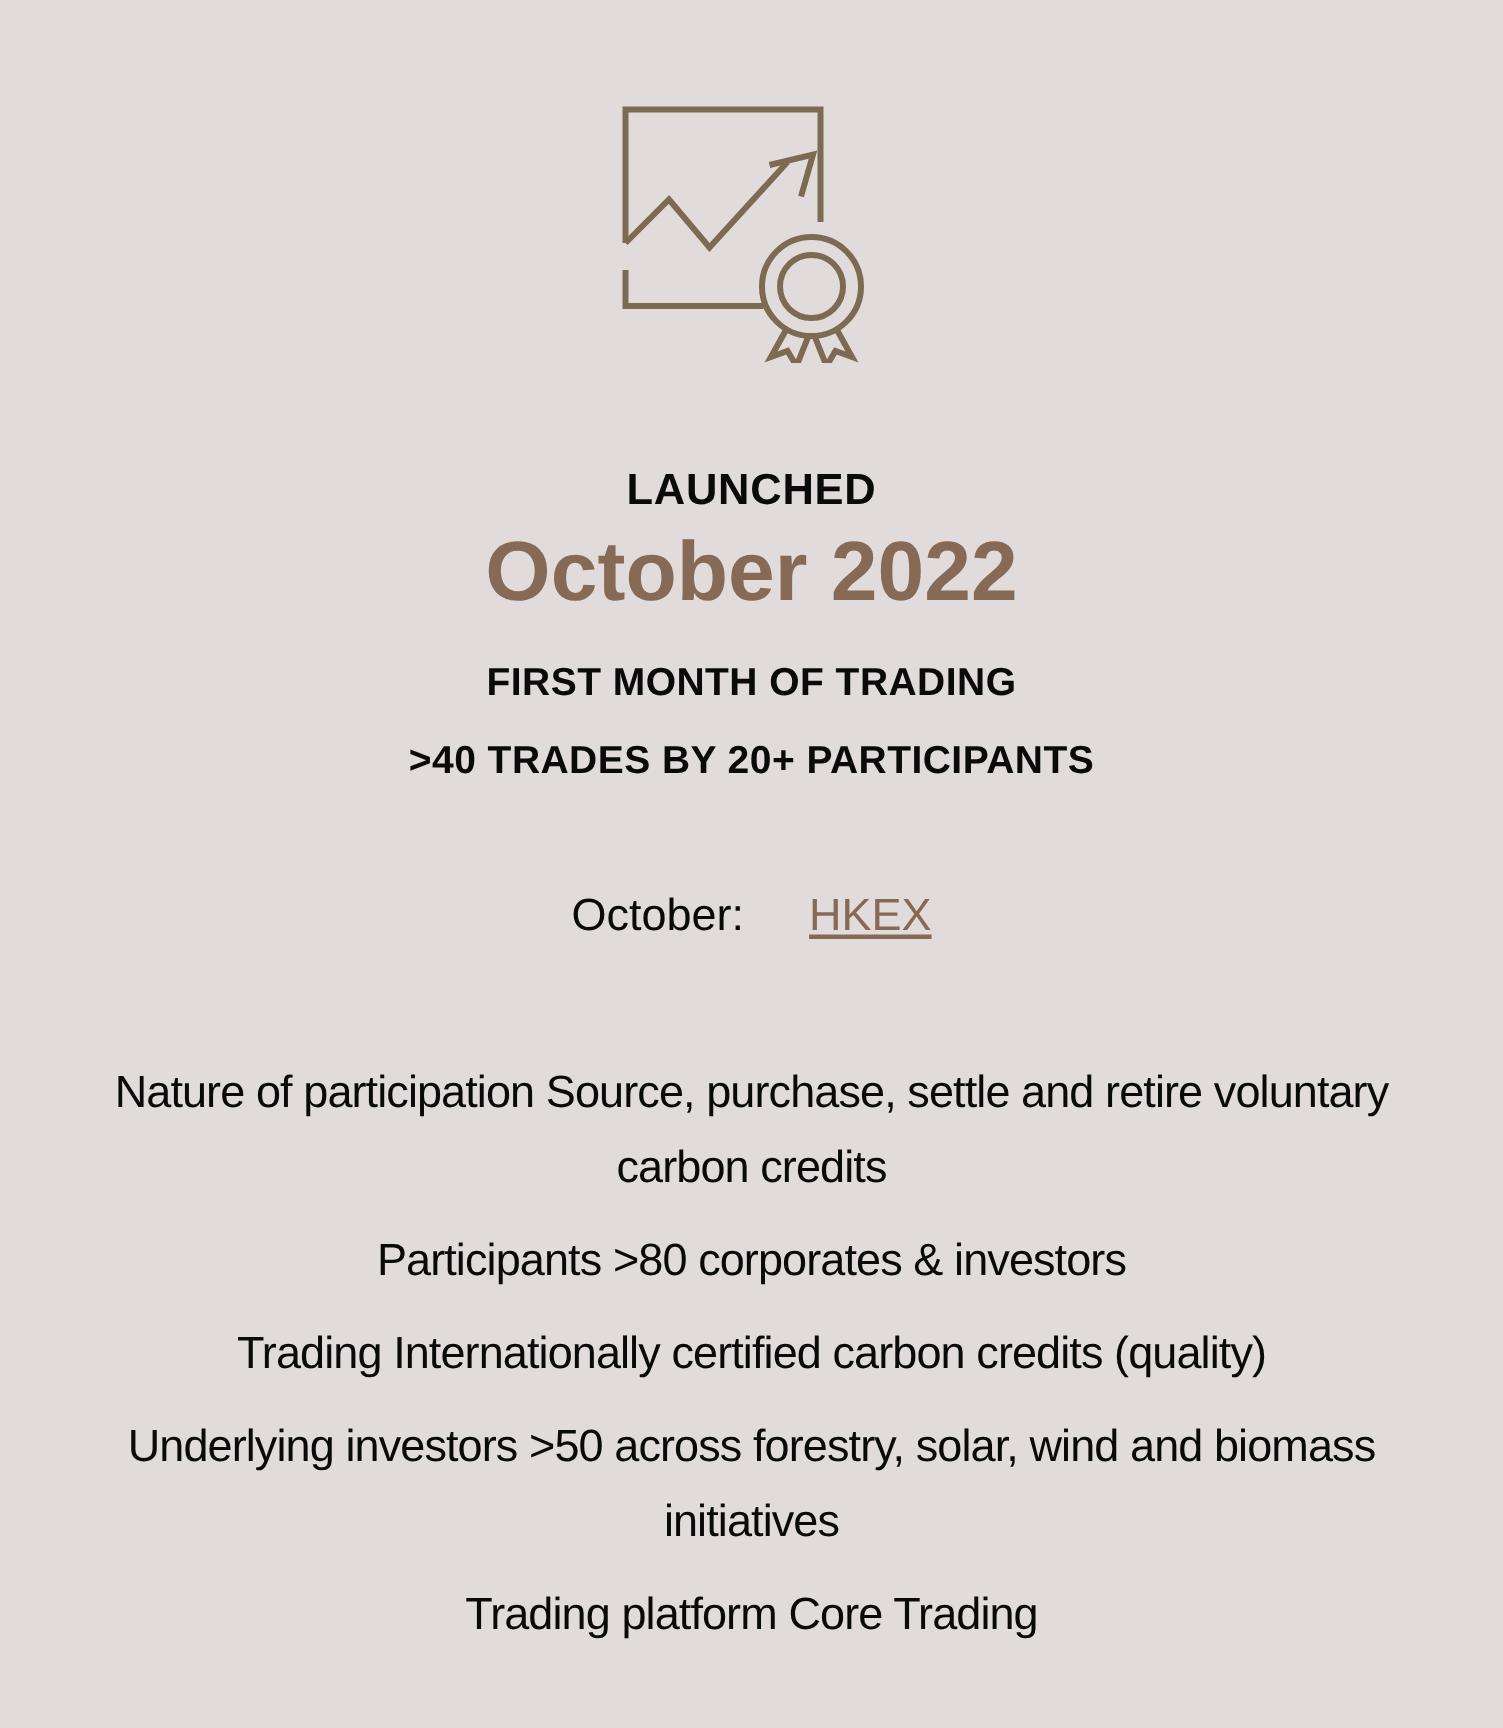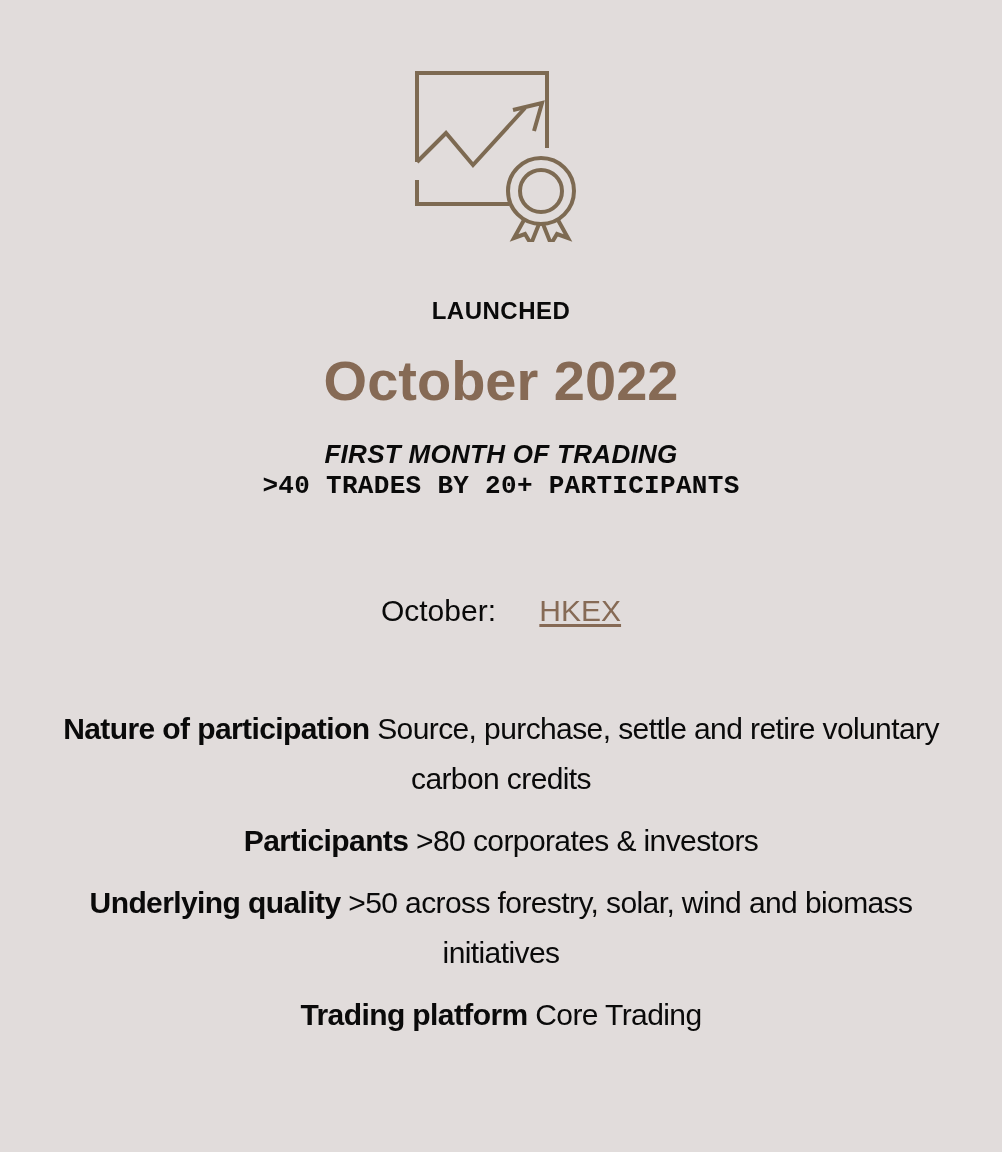--- a/index.html
+++ b/index.html
@@ -26,22 +26,22 @@
       position: absolute;
       left: 414px;
       top: 70px;
       width: 166px;
       height: 172px;
     }
     .icon-wrap svg { display: block; }
     .launched {
       position: absolute;
       left: 0; right: 0;
-      top: 296px;
-      font-size: 24px;
+      top: 312px;
+      font-size: 29px;
       font-weight: bold;
       letter-spacing: 0.5px;
       line-height: 30px;
     }
     .date {
       position: absolute;
       left: 0; right: 0;
       top: 346px;
       font-size: 56px;
       font-weight: bold;
@@ -50,22 +50,22 @@
       text-align: center;
     }
     .stat {
       position: absolute;
       left: 0; right: 0;
       font-size: 26px;
       font-weight: bold;
       letter-spacing: 0.3px;
       line-height: 32px;
     }
-    .stat-1 { top: 438px; font-style: italic; }
-    .stat-2 { top: 470px; font-family: Liberation Mono, monospace; }
+    .stat-1 { top: 438px; }
+    .stat-2 { top: 490px; }
     .stat-3 { top: 541px; }
     .source {
       position: absolute;
       left: 0; right: 0;
       top: 591px;
       font-size: 30px;
       line-height: 40px;
     }
     .source a {
       color: #866a55;
@@ -79,21 +79,21 @@
       width: 902px;
       top: 704px;
     }
     .detail {
       font-size: 30px;
       line-height: 50px;
       margin: 0 0 12px 0;
       letter-spacing: -0.6px;
     }
     .detail b {
-      font-weight: bold;
+      font-weight: normal;
     }
   </style>
 </head>
 <body>
 
 <div class="card">
 
   <div class="icon-wrap">
     <svg width="166" height="172" viewBox="0 0 166 172" fill="none" stroke="#7d6a52" stroke-width="4" stroke-linejoin="miter" stroke-linecap="butt">
 
@@ -124,21 +124,25 @@
   <div class="details">
     <p class="detail">
       <b>Nature of participation</b>
       <span>Source, purchase, settle and retire voluntary carbon credits</span>
     </p>
     <p class="detail">
       <b>Participants</b>
       <span>&gt;80 corporates &amp; investors</span>
     </p>
     <p class="detail">
-      <b>Underlying quality</b>
+      <b>Trading</b>
+      <span>Internationally certified carbon credits (quality)</span>
+    </p>
+    <p class="detail">
+      <b>Underlying investors</b>
       <span>&gt;50 across forestry, solar, wind and biomass initiatives</span>
     </p>
     <p class="detail">
       <b>Trading platform</b>
       <span>Core Trading</span>
     </p>
   </div>
 
 </div>
 

